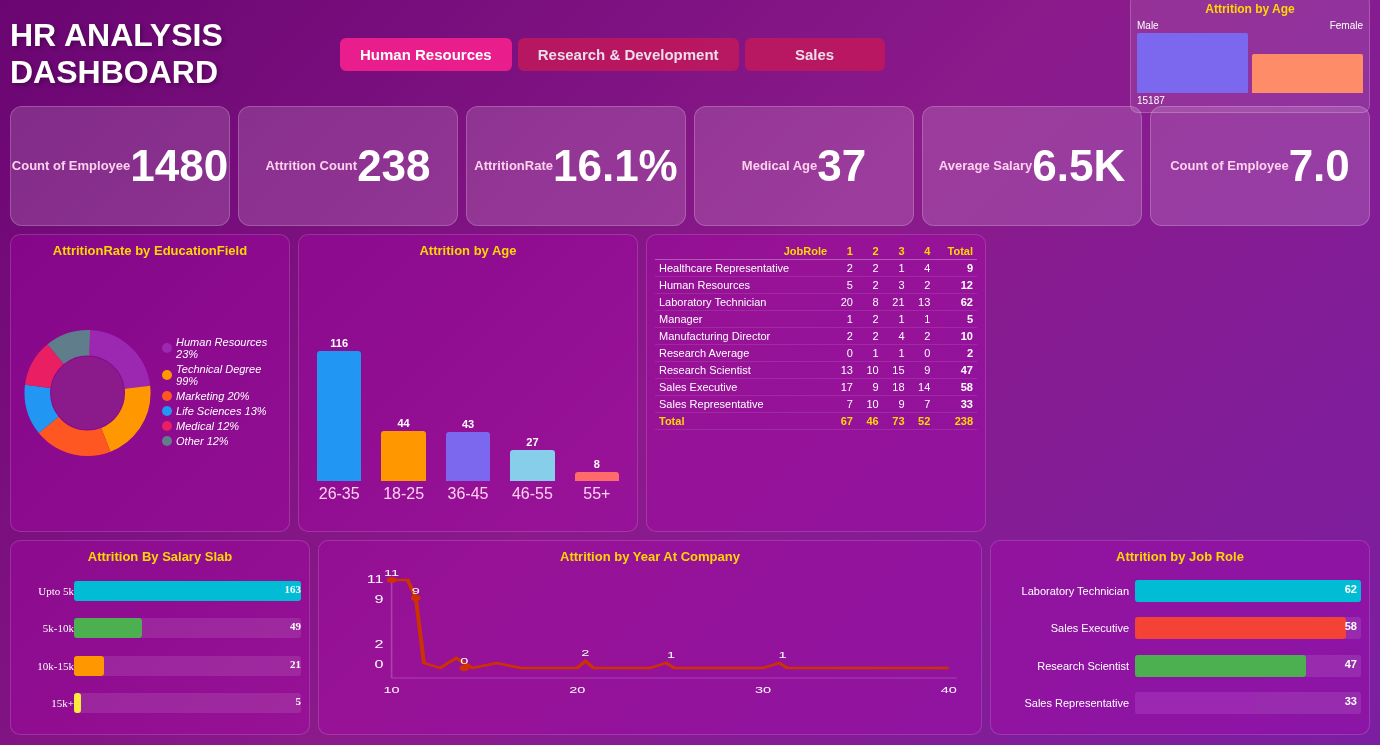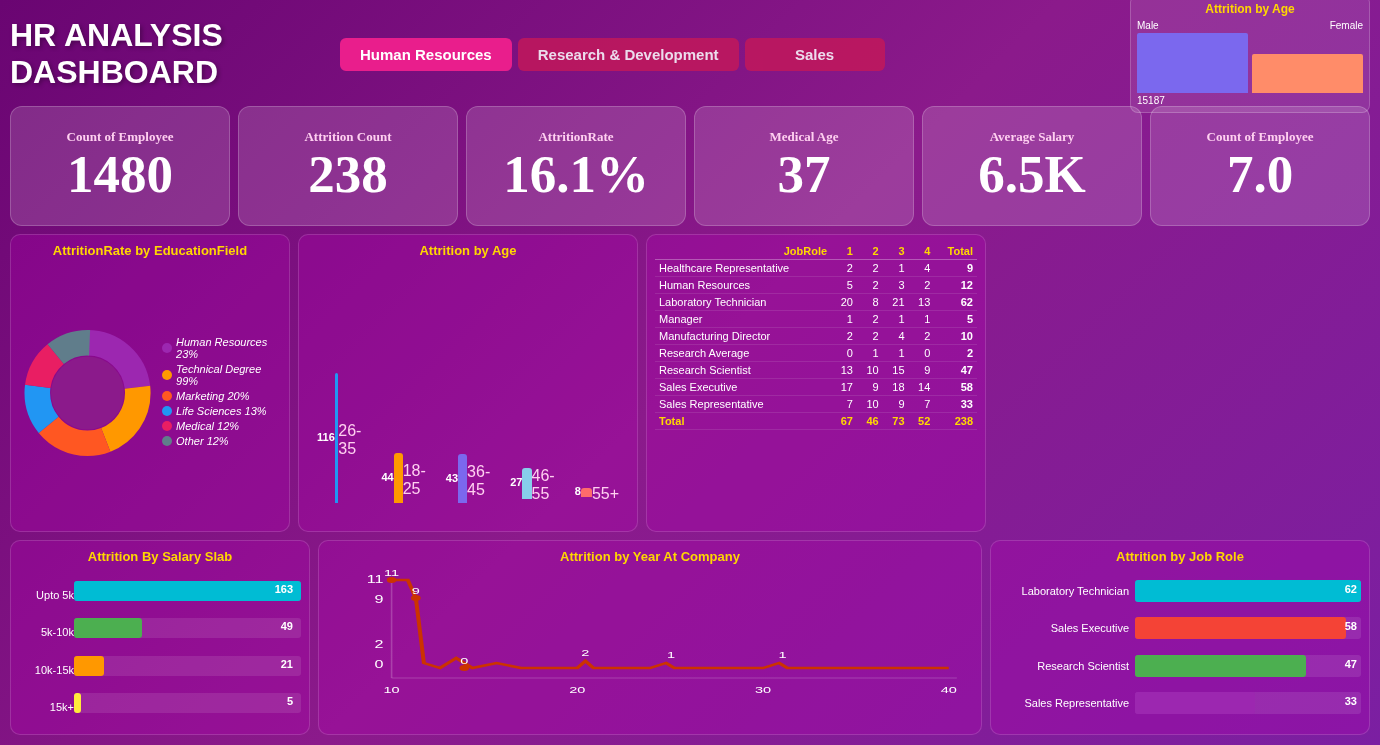--- a/index.html
+++ b/index.html
@@ -107,35 +107,34 @@
     .kpi-row {
       display: flex;
       gap: 8px;
       height: 120px;
     }
     .kpi-card {
       flex: 1;
       background: rgba(255,255,255,0.15);
       border-radius: 12px;
       display: flex;
-      flex-direction: column;
+      flex-direction: row;
       align-items: center;
       justify-content: center;
       border: 1px solid rgba(255,255,255,0.2);
-      font-family: Liberation Serif, serif;
     }
     .kpi-label {
       font-size: 13px;
       font-weight: bold;
       color: #FFD0F0;
       text-align: center;
       line-height: 1.2;
     }
     .kpi-value {
-      font-size: 53px;
+      font-size: 44px;
       font-weight: 900;
       color: white;
       line-height: 1.1;
     }
 
     
     .charts-row {
       display: flex;
       gap: 8px;
       flex: 1;
@@ -194,21 +193,21 @@
     .bar-chart-area {
       flex: 1;
       display: flex;
       align-items: flex-end;
       gap: 20px;
       padding: 0 10px 20px;
       position: relative;
     }
     .bar-group {
       display: flex;
-      flex-direction: row;
+      flex-direction: column;
       align-items: center;
       flex: 1;
     }
     .bar-label-top {
       font-size: 11px;
       margin-bottom: 2px;
       font-weight: bold;
     }
     .bar-rect {
       width: 100%;
@@ -266,21 +265,22 @@
     }
     .horiz-bar-container {
       flex: 1;
       display: flex;
       flex-direction: column;
       justify-content: space-around;
       padding: 4px 0;
     }
     .horiz-bar-row {
       display: flex;
-      align-items: flex-end;
+      align-items: center;
+      font-family: Liberation Serif, serif;
     }
     .horiz-label {
       font-size: 11px;
       width: 55px;
       text-align: right;
       flex-shrink: 0;
     }
     .horiz-bar-bg {
       flex: 1;
       height: 20px;
@@ -289,21 +289,21 @@
       position: relative;
     }
     .horiz-bar-fill {
       height: 100%;
       border-radius: 3px;
     }
     .horiz-value {
       font-size: 11px;
       font-weight: bold;
       position: absolute;
-      right: 8px;
+      right: 0;
       top: 2px;
     }
 
     
     .year-chart {
       flex: 1;
     }
     .line-chart-svg {
       width: 100%;
       height: 130px;

